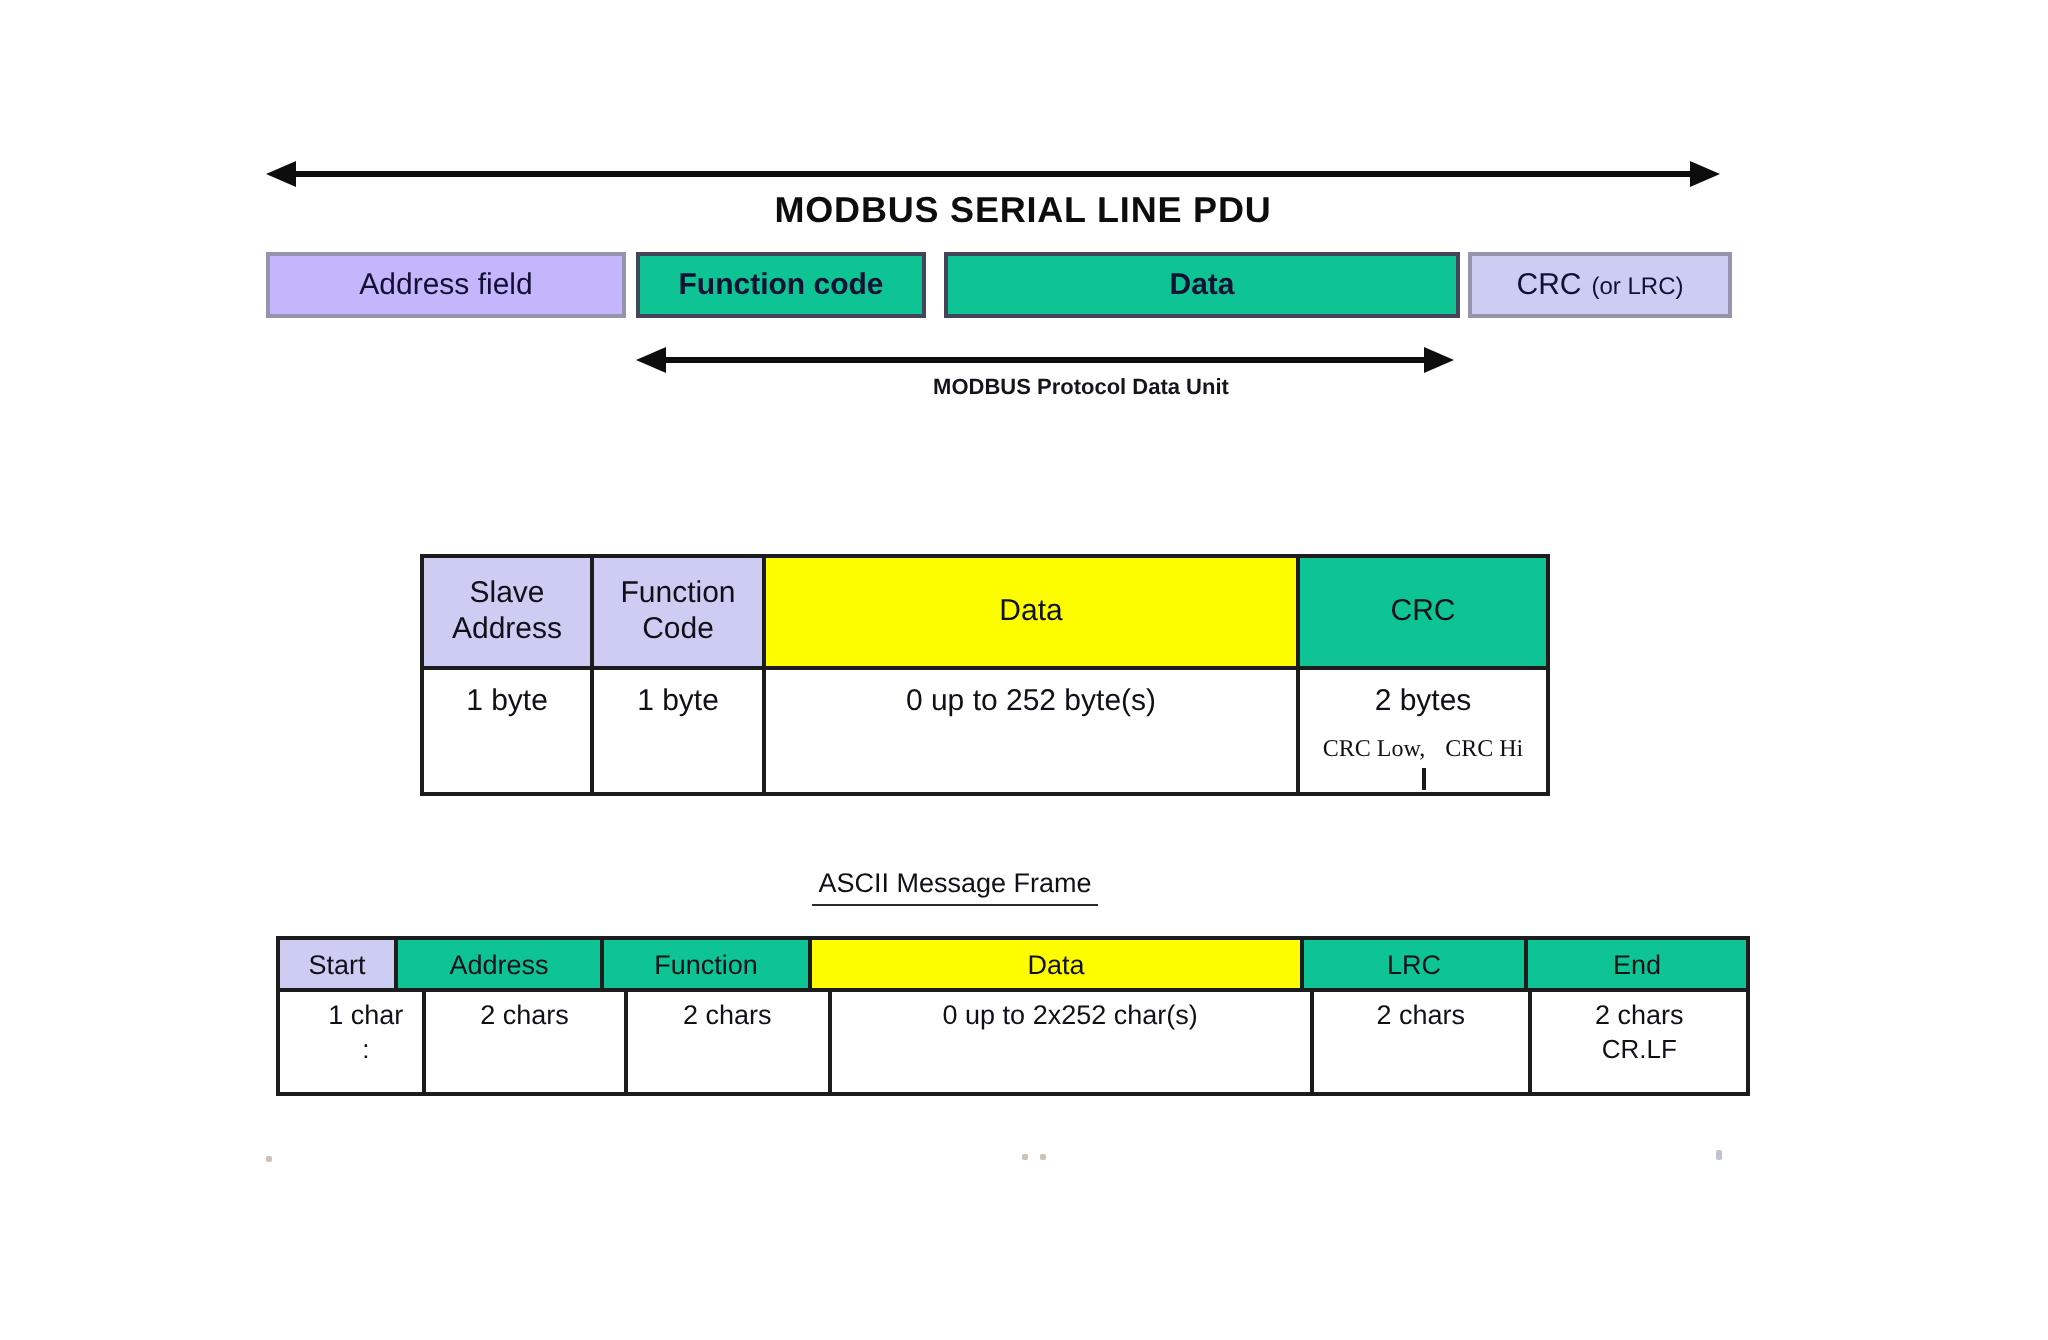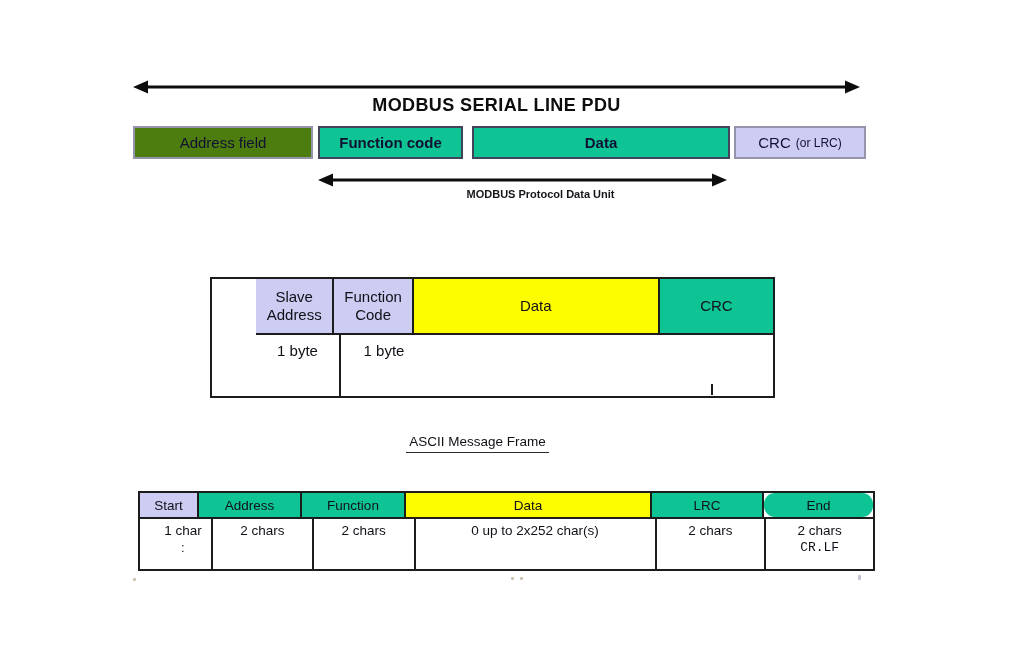--- a/index.html
+++ b/index.html
@@ -4,21 +4,21 @@
 <style>
   html,body { margin:0; padding:0; background:#ffffff; }
   .canvas {
     position:relative; width:1024px; height:670px; background:#ffffff;
     font-family:"Liberation Sans","DejaVu Sans",sans-serif; color:#101018;
     overflow:hidden;
   }
   svg.arrow { position:absolute; display:block; }
 
   .title-main {
-    position:absolute; left:133px; top:95px; width:727px;
+    position:absolute; left:148px; top:95px; width:727px;
     text-align:center; font-size:18px; font-weight:700; letter-spacing:0.4px; color:#0d0d0d;
   }
   .pdu-label {
     position:absolute; left:336px; top:188px; width:409px;
     text-align:center; font-size:11px; font-weight:600; color:#15151c;
   }
 
   .fieldbox {
     position:absolute; top:126px; height:33px; box-sizing:border-box;
     display:flex; align-items:center; justify-content:center;
@@ -37,57 +37,57 @@
     position:absolute; box-sizing:border-box; border:2px solid #1c1c1c; background:#ffffff;
   }
   .ft-row { display:flex; box-sizing:border-box; }
   .ft-row.hrow { border-bottom:2px solid #1c1c1c; }
   .ft-cell {
     box-sizing:border-box; border-right:2px solid #1c1c1c;
     display:flex; flex-direction:column; align-items:center; text-align:center;
   }
   .ft-cell:last-child { border-right:none; }
 
-  .rtu-table { left:210px; top:277px; width:565px; height:121px;padding-left:44px; }
+  .rtu-table { left:210px; top:277px; width:565px; height:121px; }
   .rtu-table .ft-row.hrow { height:56px; }
   .rtu-table .ft-row.brow { height:61px; }
   .rtu-table .hcell { justify-content:center; font-size:15px; line-height:1.2; }
   .rtu-table .bcell { padding-top:7px; font-size:15px; }
 
-  .ascii-table { left:138px; top:468px; width:737px; height:80px;margin-top:23px; }
+  .ascii-table { left:138px; top:468px; width:737px; height:80px; }
   .ascii-table .ft-row.hrow { height:26px; }
   .ascii-table .ft-row.brow { height:50px;padding-left:15px; }
   .ascii-table .hcell { justify-content:center; font-size:13.5px; }
   .ascii-table .bcell { padding-top:4px; font-size:13.5px; }
 
   .serif-sub {
     font-family:"Liberation Serif","DejaVu Serif",serif;
     font-size:12px; margin-top:8px; white-space:nowrap;
     display:flex; gap:10px; justify-content:center;
   }
   .ascii-sub { font-size:13px; margin-top:2px; }
-  .ascii-sub.serif { font-family:Liberation Mono, monospace; }
+  .ascii-sub.serif { font-family:Liberation Sans, sans-serif; }
 
   .cursor-artifact { position:absolute; left:711px; top:384px; width:2px; height:11px; background:#1a1a1a; }
   .dot-artifact { position:absolute; width:3px; height:3px; border-radius:1px; background:#a08f6e; opacity:0.55; }
 </style>
 </head>
 <body>
 
 <div class="canvas">
 
   <svg class="arrow" style="left:133px; top:79px;" width="727" height="16" viewBox="0 0 727 16">
     <line x1="10" y1="8" x2="717" y2="8" stroke="#0d0d0d" stroke-width="3"></line>
     <polygon points="0,8 15,1.5 15,14.5" fill="#0d0d0d"></polygon>
     <polygon points="727,8 712,1.5 712,14.5" fill="#0d0d0d"></polygon>
   </svg>
 
   <div class="title-main">MODBUS SERIAL LINE PDU</div>
 
-  <div class="fieldbox lav" style="left: 133px; width: 180px; background-color: #4d7c0f;">
+  <div class="fieldbox lav" style="left: 133px; width: 180px; background-color: #c4b5fd;">
     <span>Address field</span>
   </div>
   <div class="fieldbox grn" style="left: 318px; width: 145px; background-color: rgb(15, 196, 148);">
     <span>Function code</span>
   </div>
   <div class="fieldbox grn" style="left: 472px; width: 258px; background-color: rgb(15, 196, 148);">
     <span>Data</span>
   </div>
   <div class="fieldbox lav" style="left: 734px; width: 132px; background-color: rgb(205, 204, 243);">
     <span>CRC</span>
@@ -119,20 +119,30 @@
         <span>CRC</span>
       </div>
     </div>
     <div class="ft-row brow">
       <div class="ft-cell bcell" style="width:85px;">
         <span>1 byte</span>
       </div>
       <div class="ft-cell bcell" style="width:86px;">
         <span>1 byte</span>
       </div>
+      <div class="ft-cell bcell" style="width:267px;">
+        <span>0 up to 252 byte(s)</span>
+      </div>
+      <div class="ft-cell bcell" style="width:123px;">
+        <span>2 bytes</span>
+        <span class="serif-sub">
+          <span>CRC Low,</span>
+          <span>CRC Hi</span>
+        </span>
+      </div>
     </div>
   </div>
   <div class="cursor-artifact"></div>
 
   <div class="section-title ascii">
     <span class="underline">ASCII Message Frame</span>
   </div>
 
   <div class="frame-table ascii-table">
     <div class="ft-row hrow">
@@ -144,21 +154,21 @@
       </div>
       <div class="ft-cell hcell" style="width: 104px; background-color: rgb(15, 196, 148);">
         <span>Function</span>
       </div>
       <div class="ft-cell hcell" style="width: 246px; background-color: rgb(253, 253, 0);">
         <span>Data</span>
       </div>
       <div class="ft-cell hcell" style="width: 112px; background-color: rgb(15, 196, 148);">
         <span>LRC</span>
       </div>
-      <div class="ft-cell hcell" style="width: 109px; background-color: rgb(15, 196, 148); border-radius: 11px;">
+      <div class="ft-cell hcell" style="width: 109px; background-color: rgb(15, 196, 148);">
         <span>End</span>
       </div>
     </div>
     <div class="ft-row brow">
       <div class="ft-cell bcell" style="width:59px;">
         <span>1 char</span>
         <span class="ascii-sub">:</span>
       </div>
       <div class="ft-cell bcell" style="width:103px;">
         <span>2 chars</span>

